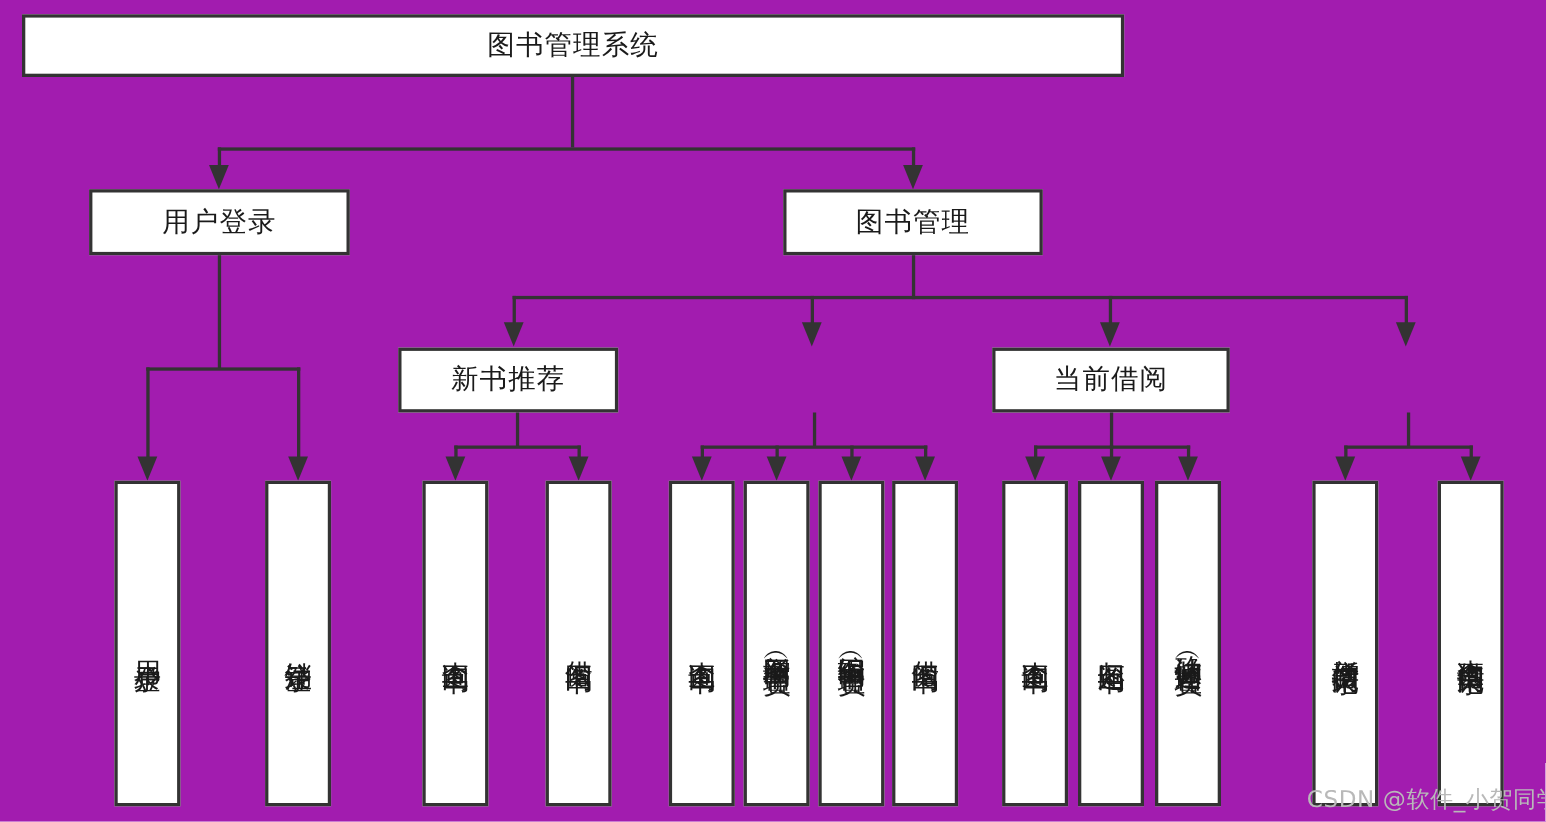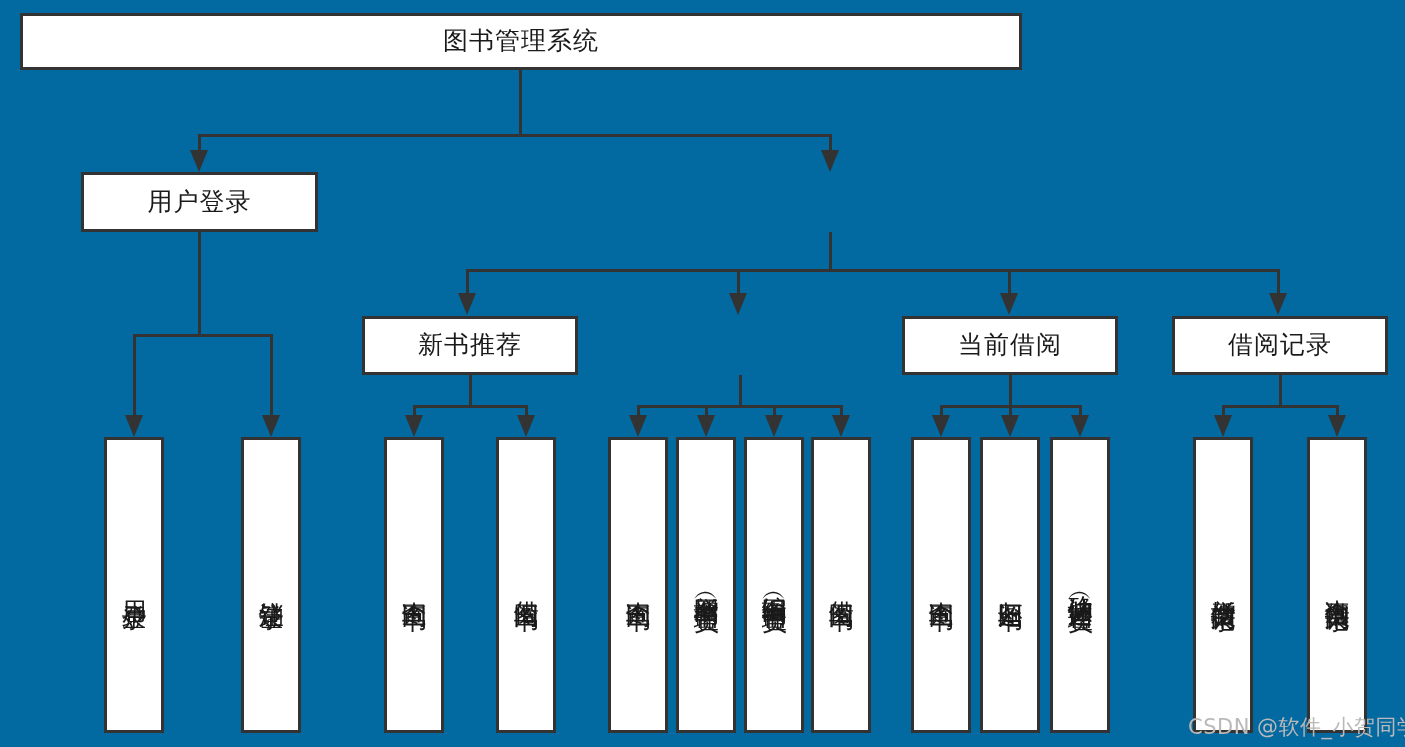--- a/index.html
+++ b/index.html
@@ -7,21 +7,21 @@
     padding: 0;
     background: #ffffff;
   }
   body {
     font-family: "DejaVu Sans", "Liberation Sans", sans-serif;
   }
   #canvas {
     position: relative;
     width: 1405px;
     height: 747px;
-    background: #0369a1;
+    background: #a21caf;
     overflow: hidden;
   }
   .node {
     position: absolute;
     box-sizing: border-box;
     border: 3px solid #333333;
     background: #ffffff;
     display: flex;
     align-items: center;
     justify-content: center;
@@ -78,48 +78,48 @@
 
   <div class="conn v" style="left:519px; top:70px; height:64px;"></div>
   <div class="conn h" style="left:198px; top:134px; width:634px;"></div>
   <div class="conn v" style="left:198px; top:134px; height:18px;"></div>
   <div class="arrow" style="left:190px; top:150px;"></div>
   <div class="conn v" style="left:829px; top:134px; height:18px;"></div>
   <div class="arrow" style="left:821px; top:150px;"></div>
 
   <div class="node horiz" style="left:81px; top:172px; width:237px; height:60px;">
     <span>用户登录</span>
+  </div>
+  <div class="node horiz" style="left:712px; top:172px; width:236px; height:60px;">
+    <span>图书管理</span>
   </div>
 
   <div class="conn v" style="left:198px; top:232px; height:104px;"></div>
   <div class="conn h" style="left:133px; top:334px; width:140px;"></div>
   <div class="conn v" style="left:133px; top:334px; height:83px;"></div>
   <div class="arrow" style="left:125px; top:415px;"></div>
   <div class="conn v" style="left:270px; top:334px; height:83px;"></div>
   <div class="arrow" style="left:262px; top:415px;"></div>
 
   <div class="conn v" style="left:829px; top:232px; height:40px;"></div>
   <div class="conn h" style="left:466px; top:269px; width:814px;"></div>
   <div class="conn v" style="left:466px; top:269px; height:26px;"></div>
   <div class="arrow" style="left:458px; top:293px;"></div>
   <div class="conn v" style="left:737px; top:269px; height:26px;"></div>
   <div class="arrow" style="left:729px; top:293px;"></div>
   <div class="conn v" style="left:1008px; top:269px; height:26px;"></div>
   <div class="arrow" style="left:1000px; top:293px;"></div>
   <div class="conn v" style="left:1277px; top:269px; height:26px;"></div>
   <div class="arrow" style="left:1269px; top:293px;"></div>
 
-  <div class="node horiz" style="left:362px; top:316px; width:216px; height:59px;">
+  <div class="node horiz" style="left:362px; top:316px; width:200px; height:59px;">
     <span>新书推荐</span>
   </div>
   <div class="node horiz" style="left:902px; top:316px; width:216px; height:59px;text-align:center;">
     <span>当前借阅</span>
-  </div>
-  <div class="node horiz" style="left:1172px; top:316px; width:216px; height:59px;">
-    <span>借阅记录</span>
   </div>
 
   <div class="conn v" style="left:469px; top:375px; height:32px;"></div>
   <div class="conn h" style="left:413px; top:405px; width:115px;"></div>
   <div class="conn v" style="left:413px; top:405px; height:12px;"></div>
   <div class="arrow" style="left:405px; top:415px;"></div>
   <div class="conn v" style="left:525px; top:405px; height:12px;"></div>
   <div class="arrow" style="left:517px; top:415px;"></div>
 
   <div class="conn v" style="left:739px; top:375px; height:32px;"></div>

